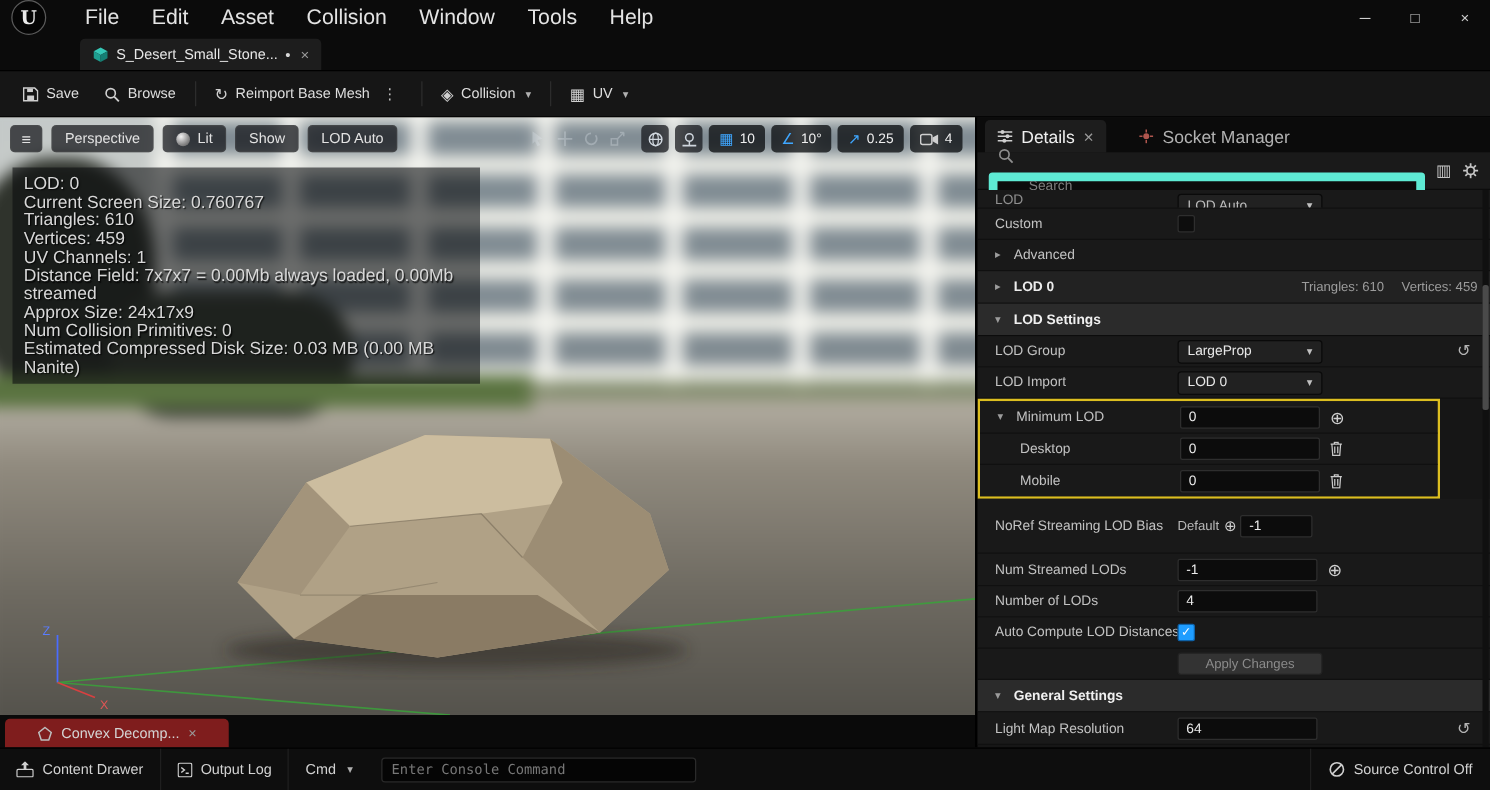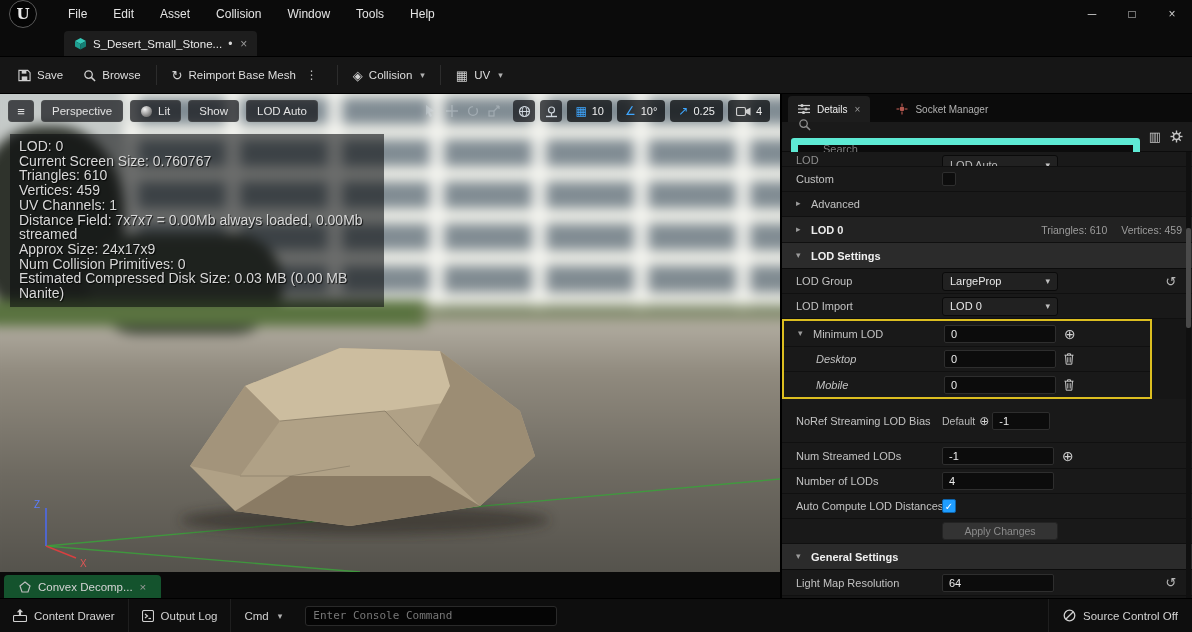--- a/index.html
+++ b/index.html
@@ -4,21 +4,21 @@
 <style>
   * { box-sizing: border-box; margin: 0; padding: 0; }
   html,body { width:1192px; height:632px; background:#000; }
   body { font-family:"Liberation Sans","DejaVu Sans",sans-serif; color:#d0d0d0; overflow:hidden; -webkit-user-select:none; user-select:none; }
   #root { position:relative; width:1192px; height:632px; background:#0b0b0b; overflow:hidden; }
 
   
   .menubar { position:absolute; left:0; top:0; width:1192px; height:28px; background:#0b0b0b; display:flex; align-items:center; }
   .logo { width:28px; height:28px; margin-left:9px; border-radius:50%; background:#050505; border:1px solid #5a5a5a; display:flex; align-items:center; justify-content:center; color:#eaeaea; font-family:"DejaVu Serif",serif; font-weight:bold; font-size:15px; }
   .menus { display:flex; margin-left:18px; }
-  .menu-item { padding:0 13px; font-size:12px; color:#e4e4e4; line-height:28px; cursor:default; }
+  .menu-item { padding:0 13px; font-size:17px; color:#e4e4e4; line-height:28px; cursor:default; }
   .win-controls { margin-left:auto; display:flex; }
   .win-btn { width:40px; height:28px; display:flex; align-items:center; justify-content:center; color:#cfcfcf; font-size:12px; }
 
   
   .tabbar { position:absolute; left:0; top:28px; width:1192px; height:28px; background:#0b0b0b; }
   .asset-tab { position:absolute; left:64px; bottom:0; height:25px; background:#1d1d1d; border-radius:4px 4px 0 0; display:flex; align-items:center; gap:6px; padding:0 10px; font-size:11.5px; color:#e8e8e8; }
   .asset-tab .dot { color:#d8d8d8; font-size:12px; }
   .asset-tab .x { color:#9a9a9a; font-size:12px; padding-left:2px; }
 
   
@@ -53,41 +53,41 @@
   .lit-ball { width:11px; height:11px; border-radius:50%; background:radial-gradient(circle at 35% 30%, #f2f2f2, #8a8a8a 60%, #4e4e4e); }
 
   .vp-right { position:absolute; right:10px; top:6px; display:flex; align-items:center; gap:5px; }
   .ghosts { display:flex; gap:9px; opacity:.32; margin-right:8px; }
   .cbtn { width:22px; height:22px; border-radius:4px; background:rgba(18,20,23,.72); display:flex; align-items:center; justify-content:center; }
   .snap { display:flex; align-items:center; gap:5px; background:rgba(13,15,18,.78); border-radius:4px; height:22px; padding:0 8px; color:#efefef; font-size:11px; }
   .snap .ic { color:#3fa7ff; font-size:12px; line-height:1; }
 
   
   .convex-strip { position:absolute; left:0; top:572px; width:780px; height:26px; background:#0a0a0a; }
-  .convex-tab { position:absolute; left:4px; top:3px; height:23px; background:#14532d; border-radius:4px 4px 0 0; display:flex; align-items:center; gap:7px; padding:0 15px; font-size:11.5px; color:#d4d4d4; }
+  .convex-tab { position:absolute; left:4px; top:3px; height:23px; background:#7f1d1d; border-radius:4px 4px 0 0; display:flex; align-items:center; gap:7px; padding:0 26px; font-size:11.5px; color:#d4d4d4; }
   .convex-tab .x { color:#9a9a9a; }
 
   
   .details { position:absolute; left:780px; top:94px; width:412px; height:504px; background:#161616; border-left:2px solid #000; }
   .dt-tabs { height:28px; background:#0b0b0b; display:flex; align-items:flex-end; }
-  .dt-tab { height:26px; display:flex; align-items:center; gap:7px; padding:0 10px; font-size:10px; }
+  .dt-tab { height:26px; display:flex; align-items:center; gap:7px; padding:0 10px; font-size:14px; }
   .dt-tab.active { background:#1d1d1d; border-radius:4px 4px 0 0; margin-left:6px; color:#f0f0f0; }
   .dt-tab.inactive { color:#b2b2b2; margin-left:16px; }
   .dt-tab .x { color:#9a9a9a; }
   .dt-search { height:30px; background:#1a1a1a; display:flex; align-items:center; gap:9px; padding:0 9px; border-bottom:1px solid #0c0c0c; }
   .searchbox { position:relative; flex:1; }
   .searchbox input { width:100%; height:21px; background:#0c0c0c; border:7px solid #5eead4; border-radius:3px; color:#d8d8d8; font-size:11px; padding:0 6px 0 25px; outline:none; font-family:inherit;margin-top:24px; }
   .searchbox input::placeholder { color:#7e7e7e; }
   .searchbox svg { position:absolute; left:7px; top:4px; }
   .hicon { color:#c4c4c4; font-size:13px; line-height:1; }
 
   .dt-rows { position:relative; height:446px; overflow:hidden; }
   .row { display:flex; align-items:center; height:25px; background:#191919; border-bottom:1px solid #101010; font-size:11px; color:#c2c2c2; }
   .rlabel { flex:0 0 160px; padding-left:14px; display:flex; gap:6px; white-space:nowrap; overflow:hidden; }
-  .row.sub .rlabel { padding-left:32px;font-style:italic; }
+  .row.sub .rlabel { padding-left:32px; }
   .rvalue { flex:1; display:flex; align-items:center; gap:8px; }
   .rreset { flex:0 0 42px; display:flex; justify-content:center; color:#b5b5b5; font-size:13px; }
   .cat { background:#2b2b2b; font-weight:bold; color:#f0f0f0; height:26px; border-bottom:1px solid #0c0c0c; }
   .cat .rlabel { flex:1; }
   .hdr { background:#222; height:26px; font-weight:bold; color:#ececec; }
   .hdr .counts { margin-left:auto; padding-right:10px; font-weight:normal; color:#9c9c9c; font-size:10.5px; display:flex; gap:14px; }
   .arrow { color:#9c9c9c; font-size:9px; width:9px; }
   .inp { width:112px; height:18px; background:#0c0c0c; border:1px solid #2e2e2e; border-radius:2px; color:#ececec; font-size:11px; padding:0 6px; outline:none; font-family:inherit; }
   .inp.narrow { width:58px; }
   .combo { width:116px; height:19px; background:#212121; border:1px solid #0a0a0a; border-radius:3px; display:flex; align-items:center; justify-content:space-between; padding:0 7px; color:#e8e8e8; font-size:11px; }

